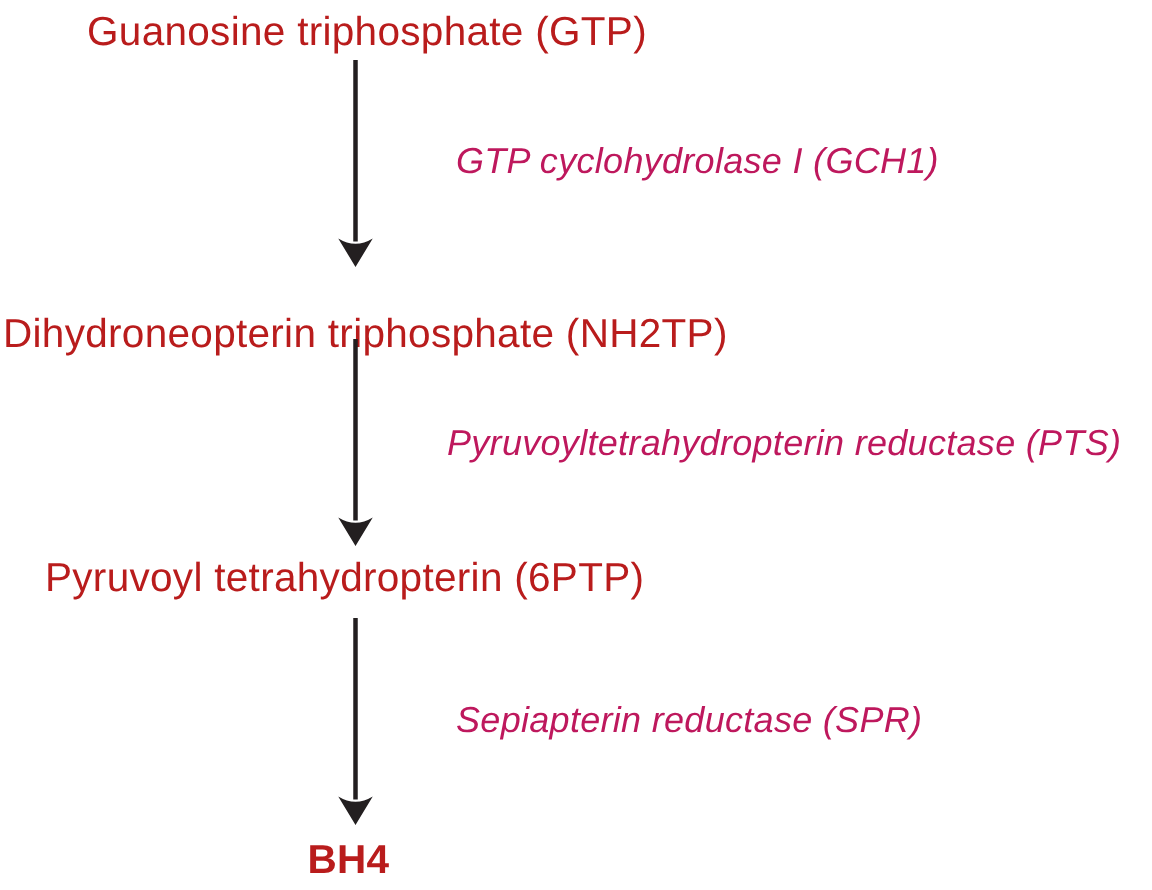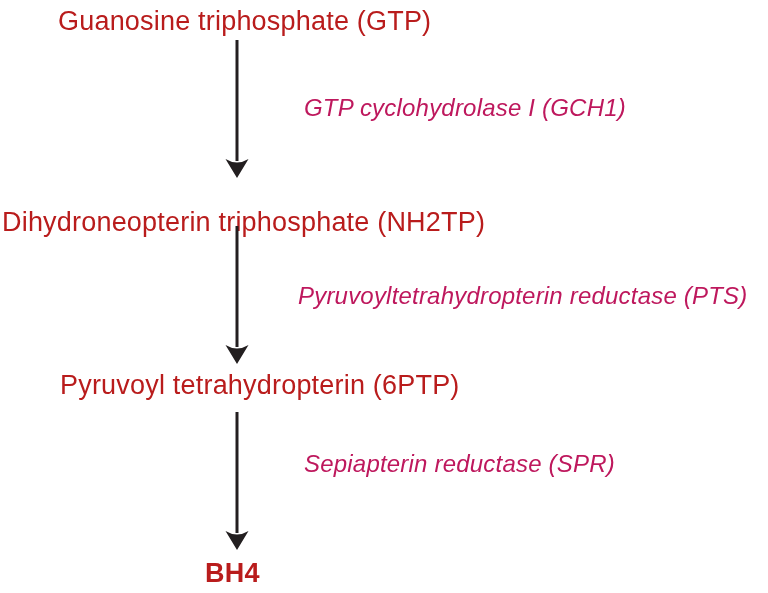--- a/index.html
+++ b/index.html
@@ -56,26 +56,26 @@
 
   <div class="arrow" style="left:224px; top:226px;">
     <svg viewBox="0 0 26 138" xmlns="http://www.w3.org/2000/svg" aria-hidden="true">
       <line x1="13" y1="0" x2="13" y2="121" stroke="#231f20" stroke-width="3"></line>
       <path d="M 1.5 119 Q 13 126 24.5 119 L 13 138 Z" fill="#231f20"></path>
     </svg>
   </div>
 
   <div class="enzyme-label" style="left:298px; top:280px;">Pyruvoyltetrahydropterin reductase (PTS)</div>
 
-  <div class="node-label" style="left:60px; top:368px;">Pyruvoyl tetrahydropterin (6PTP)</div>
+  <div class="node-label" style="left:30px; top:368px;">Pyruvoyl tetrahydropterin (6PTP)</div>
 
   <div class="arrow" style="left:224px; top:412px;">
     <svg viewBox="0 0 26 138" xmlns="http://www.w3.org/2000/svg" aria-hidden="true">
       <line x1="13" y1="0" x2="13" y2="121" stroke="#231f20" stroke-width="3"></line>
       <path d="M 1.5 119 Q 13 126 24.5 119 L 13 138 Z" fill="#231f20"></path>
     </svg>
   </div>
 
-  <div class="enzyme-label" style="left:304px; top:448px;font-style:italic;">Sepiapterin reductase (SPR)</div>
+  <div class="enzyme-label" style="left:304px; top:465px;font-style:italic;">Sepiapterin reductase (SPR)</div>
 
   <div class="node-label" style="left:205px; top:556px;font-weight:bold;">BH4</div>
 
 </div>
 
 </body></html>

